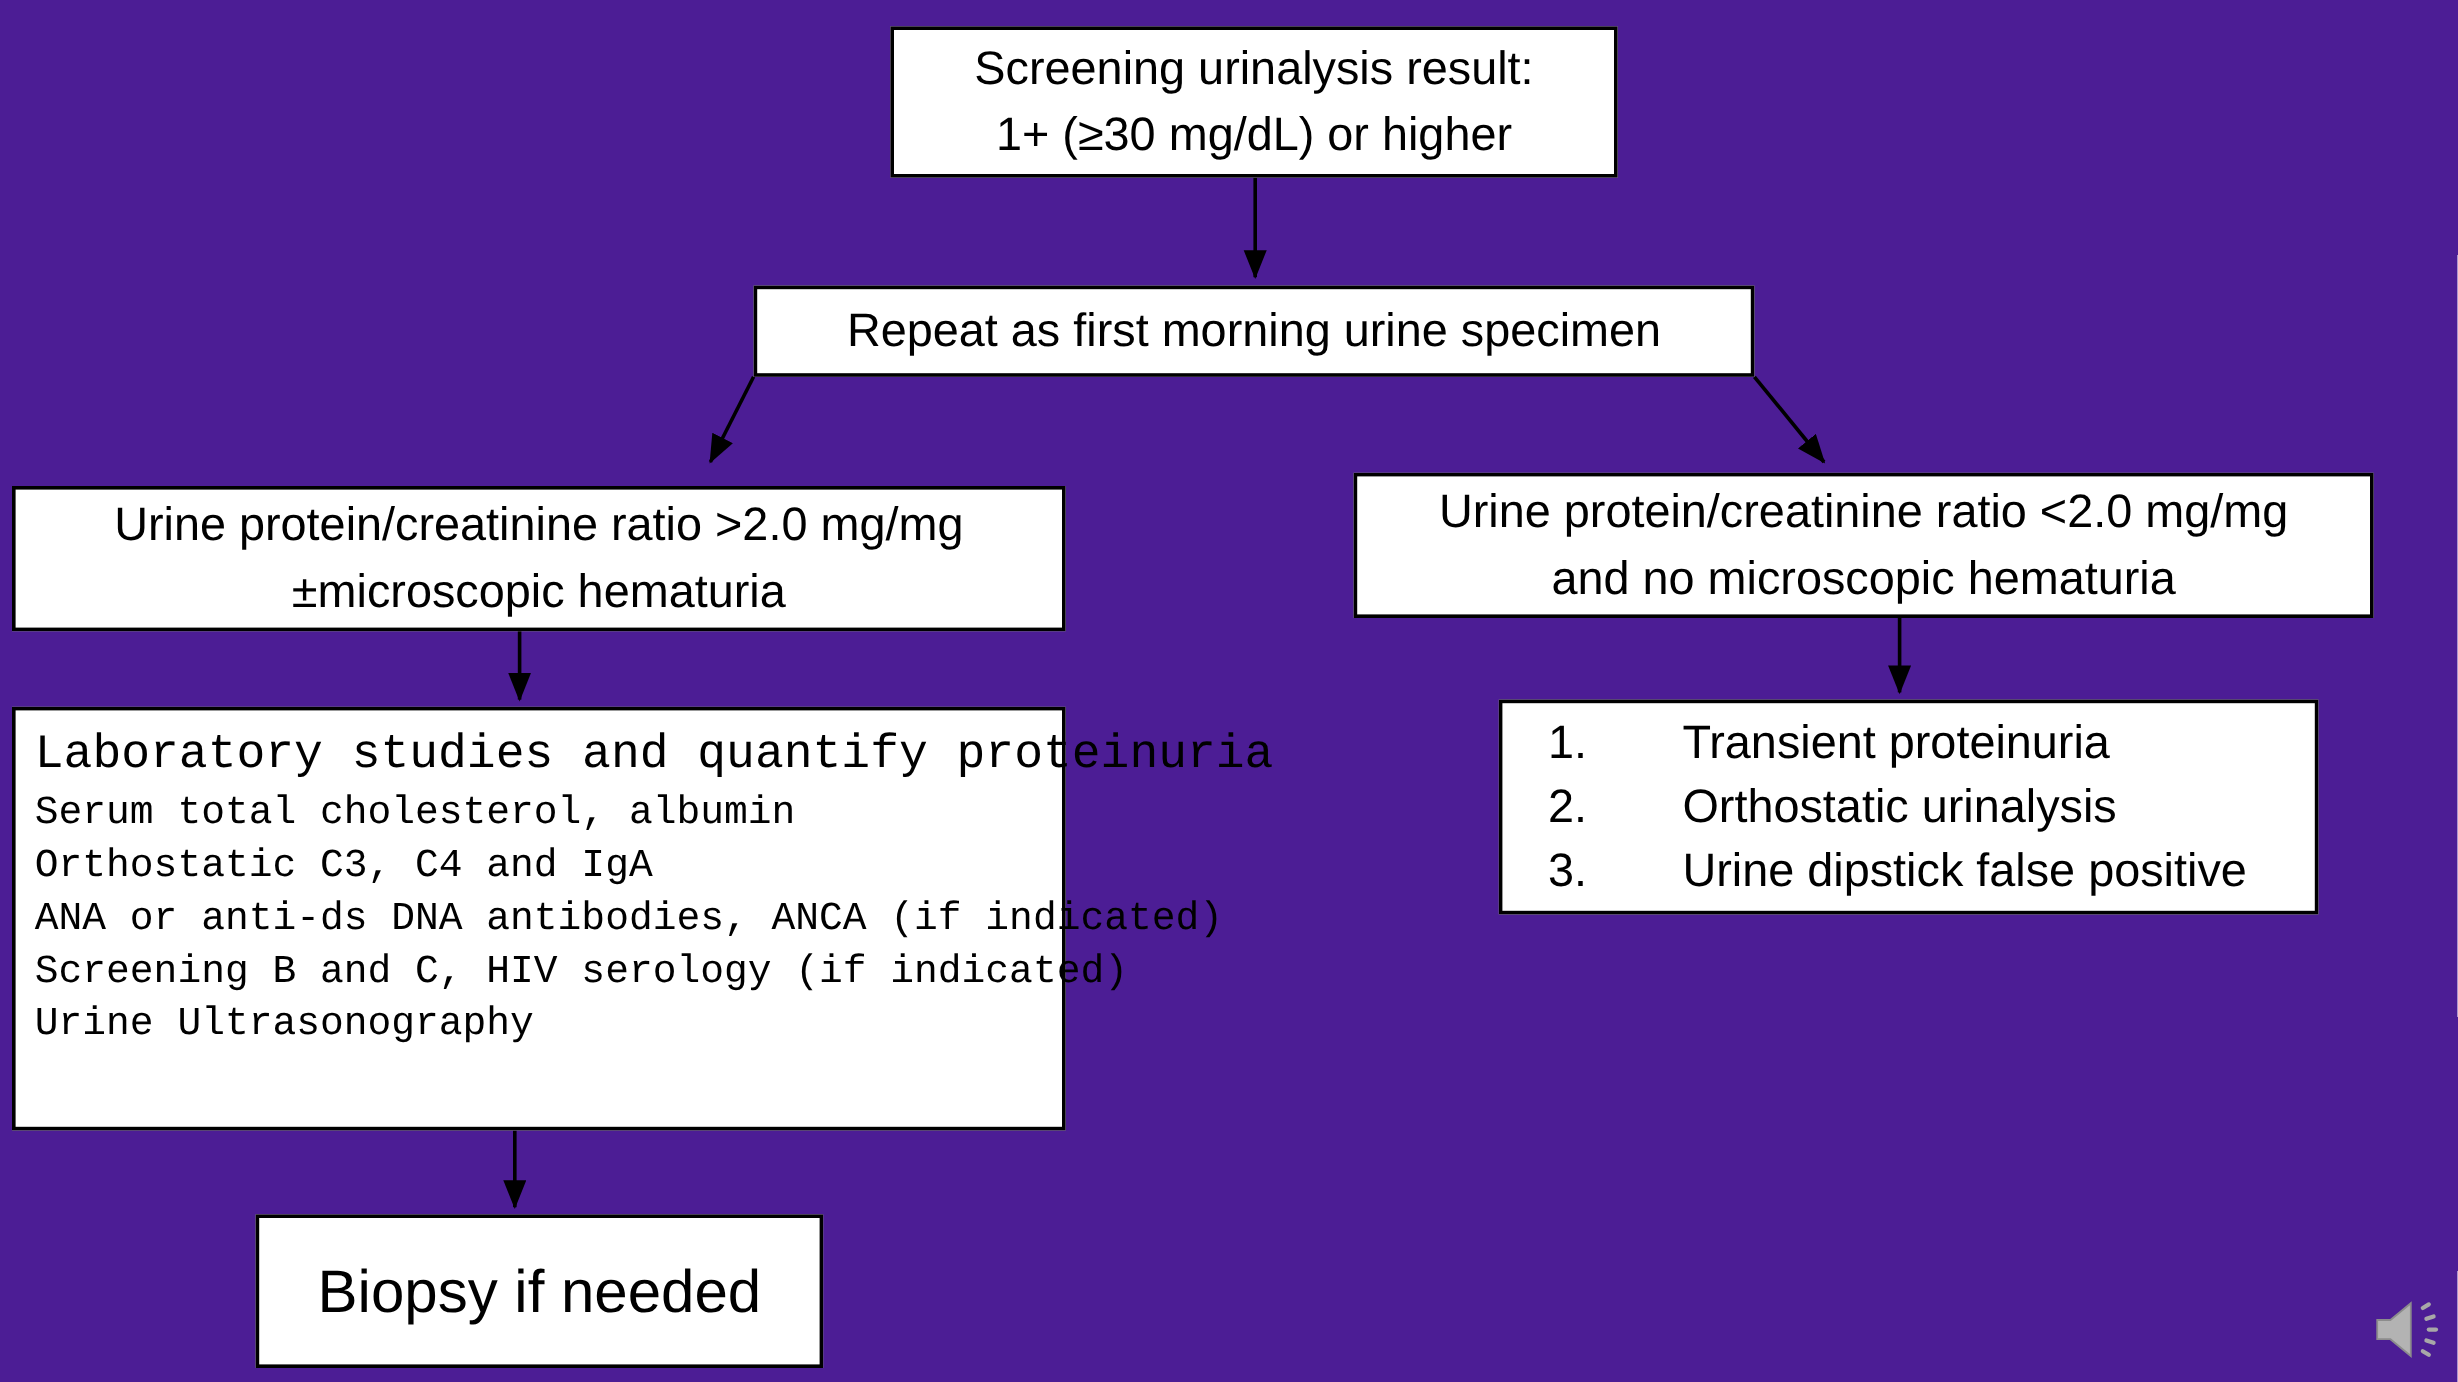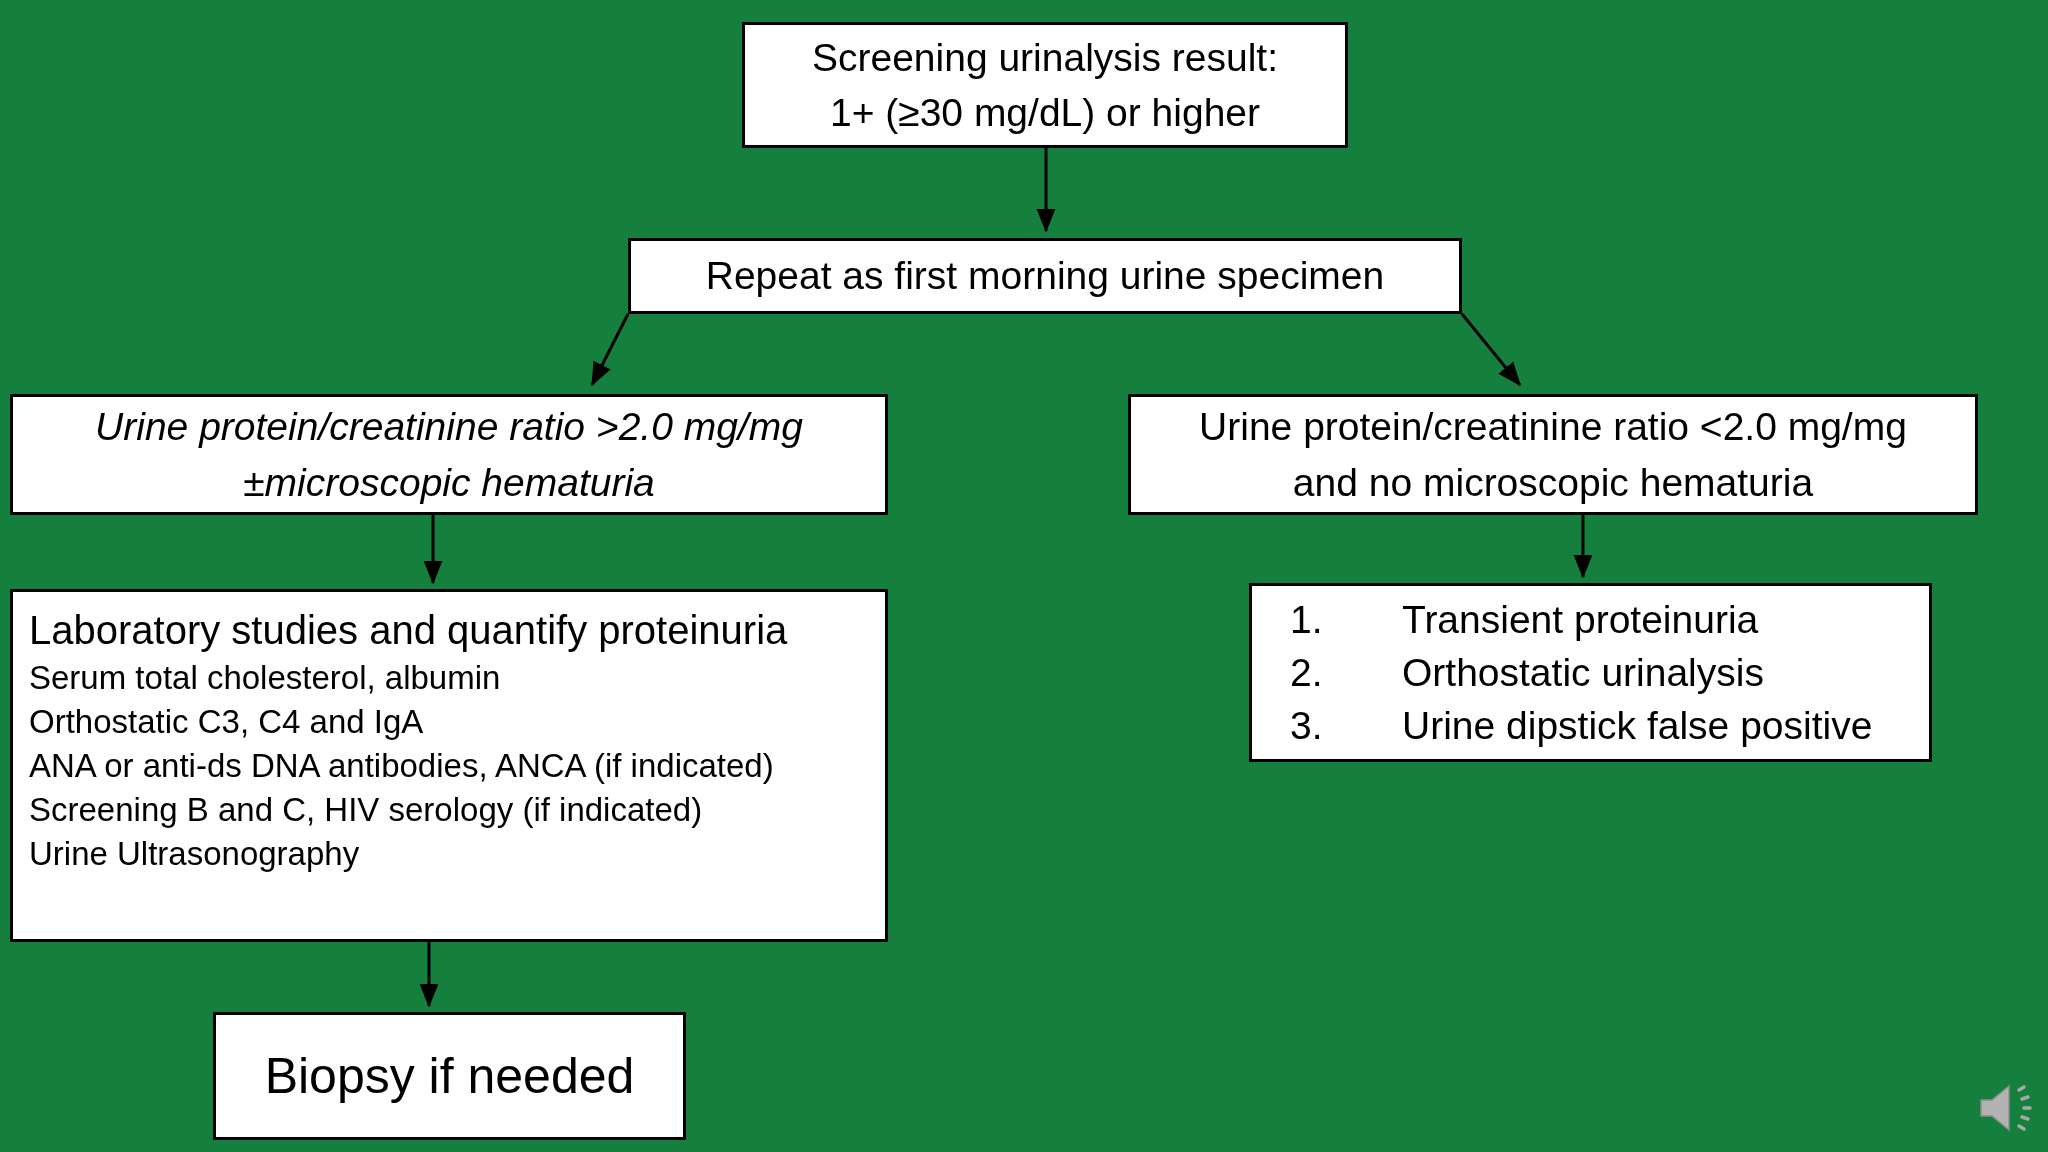--- a/index.html
+++ b/index.html
@@ -9,21 +9,21 @@
     height: 1152px;
     overflow: hidden;
     background: #ffffff;
     font-family: "Liberation Sans", "DejaVu Sans", sans-serif;
     color: #000000;
   }
   #slide {
     position: relative;
     width: 2048px;
     height: 1152px;
-    background: #15803d;
+    background: #4c1d95;
   }
   #connectors {
     position: absolute;
     left: 0; top: 0;
     width: 2048px;
     height: 1152px;
     pointer-events: none;
   }
   .node {
     position: absolute;
@@ -34,28 +34,29 @@
     flex-direction: column;
     align-items: center;
     justify-content: center;
     text-align: center;
     font-size: 39px;
     line-height: 1.42;
     letter-spacing: 0px;
   }
   #node-screening { left: 742px; top: 22px;  width: 606px; height: 126px; }
   #node-repeat    { left: 628px; top: 238px; width: 834px; height: 76px;  }
-  #node-high      { left: 10px;  top: 394px; width: 878px; height: 121px; font-style: italic; }
+  #node-high      { left: 10px;  top: 405px; width: 878px; height: 121px; }
   #node-low       { left: 1128px;top: 394px; width: 850px; height: 121px; }
   #node-lab {
     left: 10px; top: 589px; width: 878px; height: 353px;
     align-items: flex-start;
     justify-content: flex-start;
     text-align: left;
     padding: 12px 16px;
+    font-family: Liberation Mono, monospace;
   }
   #node-lab .lab-title { font-size: 40px; line-height: 1.3; white-space: nowrap; }
   #node-lab .lab-item  { font-size: 33px; line-height: 1.33; white-space: nowrap; }
   #node-biopsy {
     left: 213px; top: 1012px; width: 473px; height: 128px;
     font-size: 50px;
   }
   #node-outcomes {
     left: 1249px; top: 583px; width: 683px; height: 179px;
     align-items: stretch;

